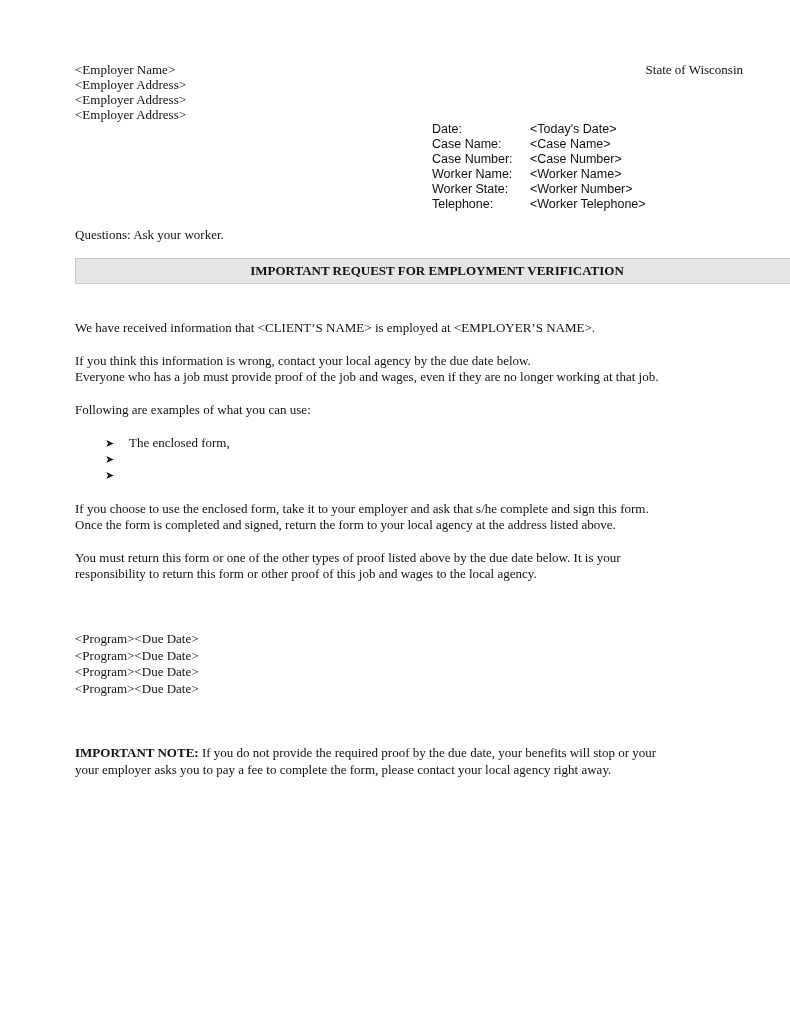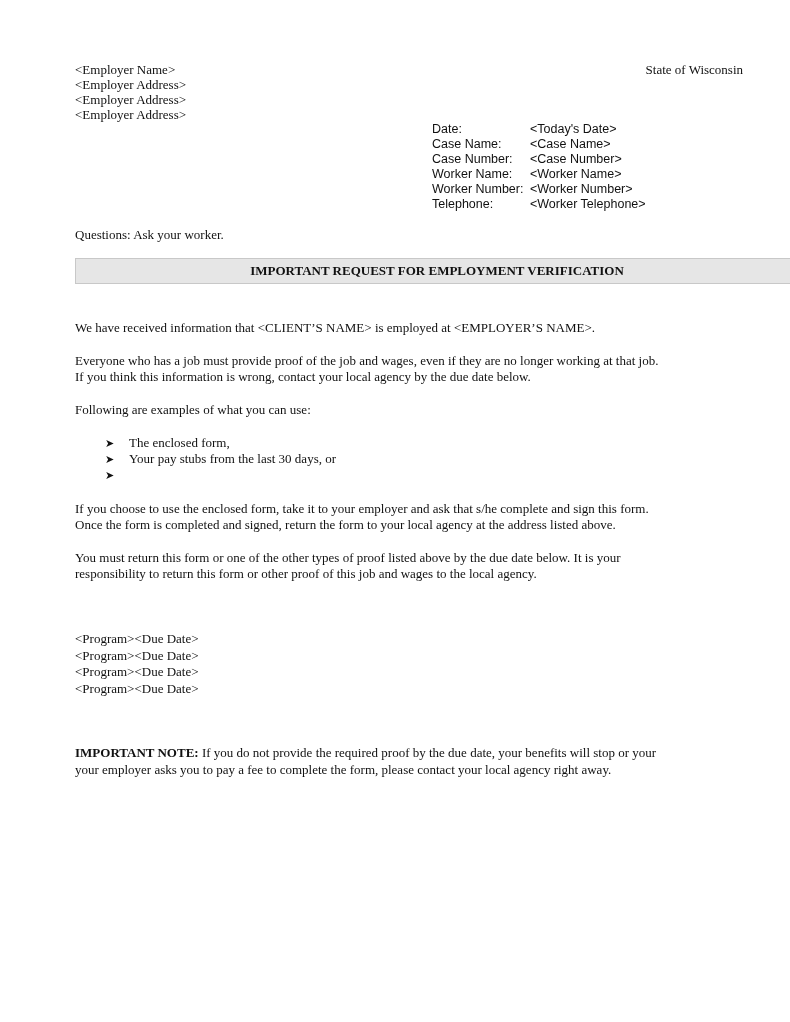--- a/index.html
+++ b/index.html
@@ -51,56 +51,55 @@
   </div>
   <div class="meta-row">
     <span class="meta-label">Case Number:</span>
     <span>&lt;Case Number&gt;</span>
   </div>
   <div class="meta-row">
     <span class="meta-label">Worker Name:</span>
     <span>&lt;Worker Name&gt;</span>
   </div>
   <div class="meta-row">
-    <span class="meta-label">Worker Number:</span>
+    <span class="meta-label">Worker State:</span>
     <span>&lt;Worker Number&gt;</span>
   </div>
   <div class="meta-row">
     <span class="meta-label">Telephone:</span>
     <span>&lt;Worker Telephone&gt;</span>
   </div>
 </div>
 
 <div class="abs serif" style="left:75px; top:227px;">Questions: Ask your worker.</div>
 
 <div class="abs title-box">
   <span>IMPORTANT REQUEST FOR EMPLOYMENT VERIFICATION</span>
 </div>
 
 <div class="abs serif" style="left:75px; top:320px;">
   <p class="para">We have received information that &lt;CLIENT’S NAME&gt; is employed at &lt;EMPLOYER’S NAME&gt;.</p>
 </div>
 
 <div class="abs serif" style="left:75px; top:353px; line-height:16px;">
+  <p class="para">If you think this information is wrong, contact your local agency by the due date below.</p>
   <p class="para">Everyone who has a job must provide proof of the job and wages, even if they are no longer working at that job.</p>
-  <p class="para">If you think this information is wrong, contact your local agency by the due date below.</p>
 </div>
 
 <div class="abs serif" style="left:75px; top:402px;">
   <p class="para">Following are examples of what you can use:</p>
 </div>
 
 <ul class="abs bullets serif" style="left:75px; top:435px;">
   <li>
     <span class="bullet-icon">➤</span>
     <span>The enclosed form,</span>
   </li>
   <li>
     <span class="bullet-icon">➤</span>
-    <span>Your pay stubs from the last 30 days, or</span>
   </li>
   <li>
     <span class="bullet-icon">➤</span>
   </li>
 </ul>
 
 <div class="abs serif" style="left:75px; top:501px; line-height:16px;">
   <p class="para">If you choose to use the enclosed form, take it to your employer and ask that s/he complete and sign this form.</p>
   <p class="para">Once the form is completed and signed, return the form to your local agency at the address listed above.</p>
 </div>

